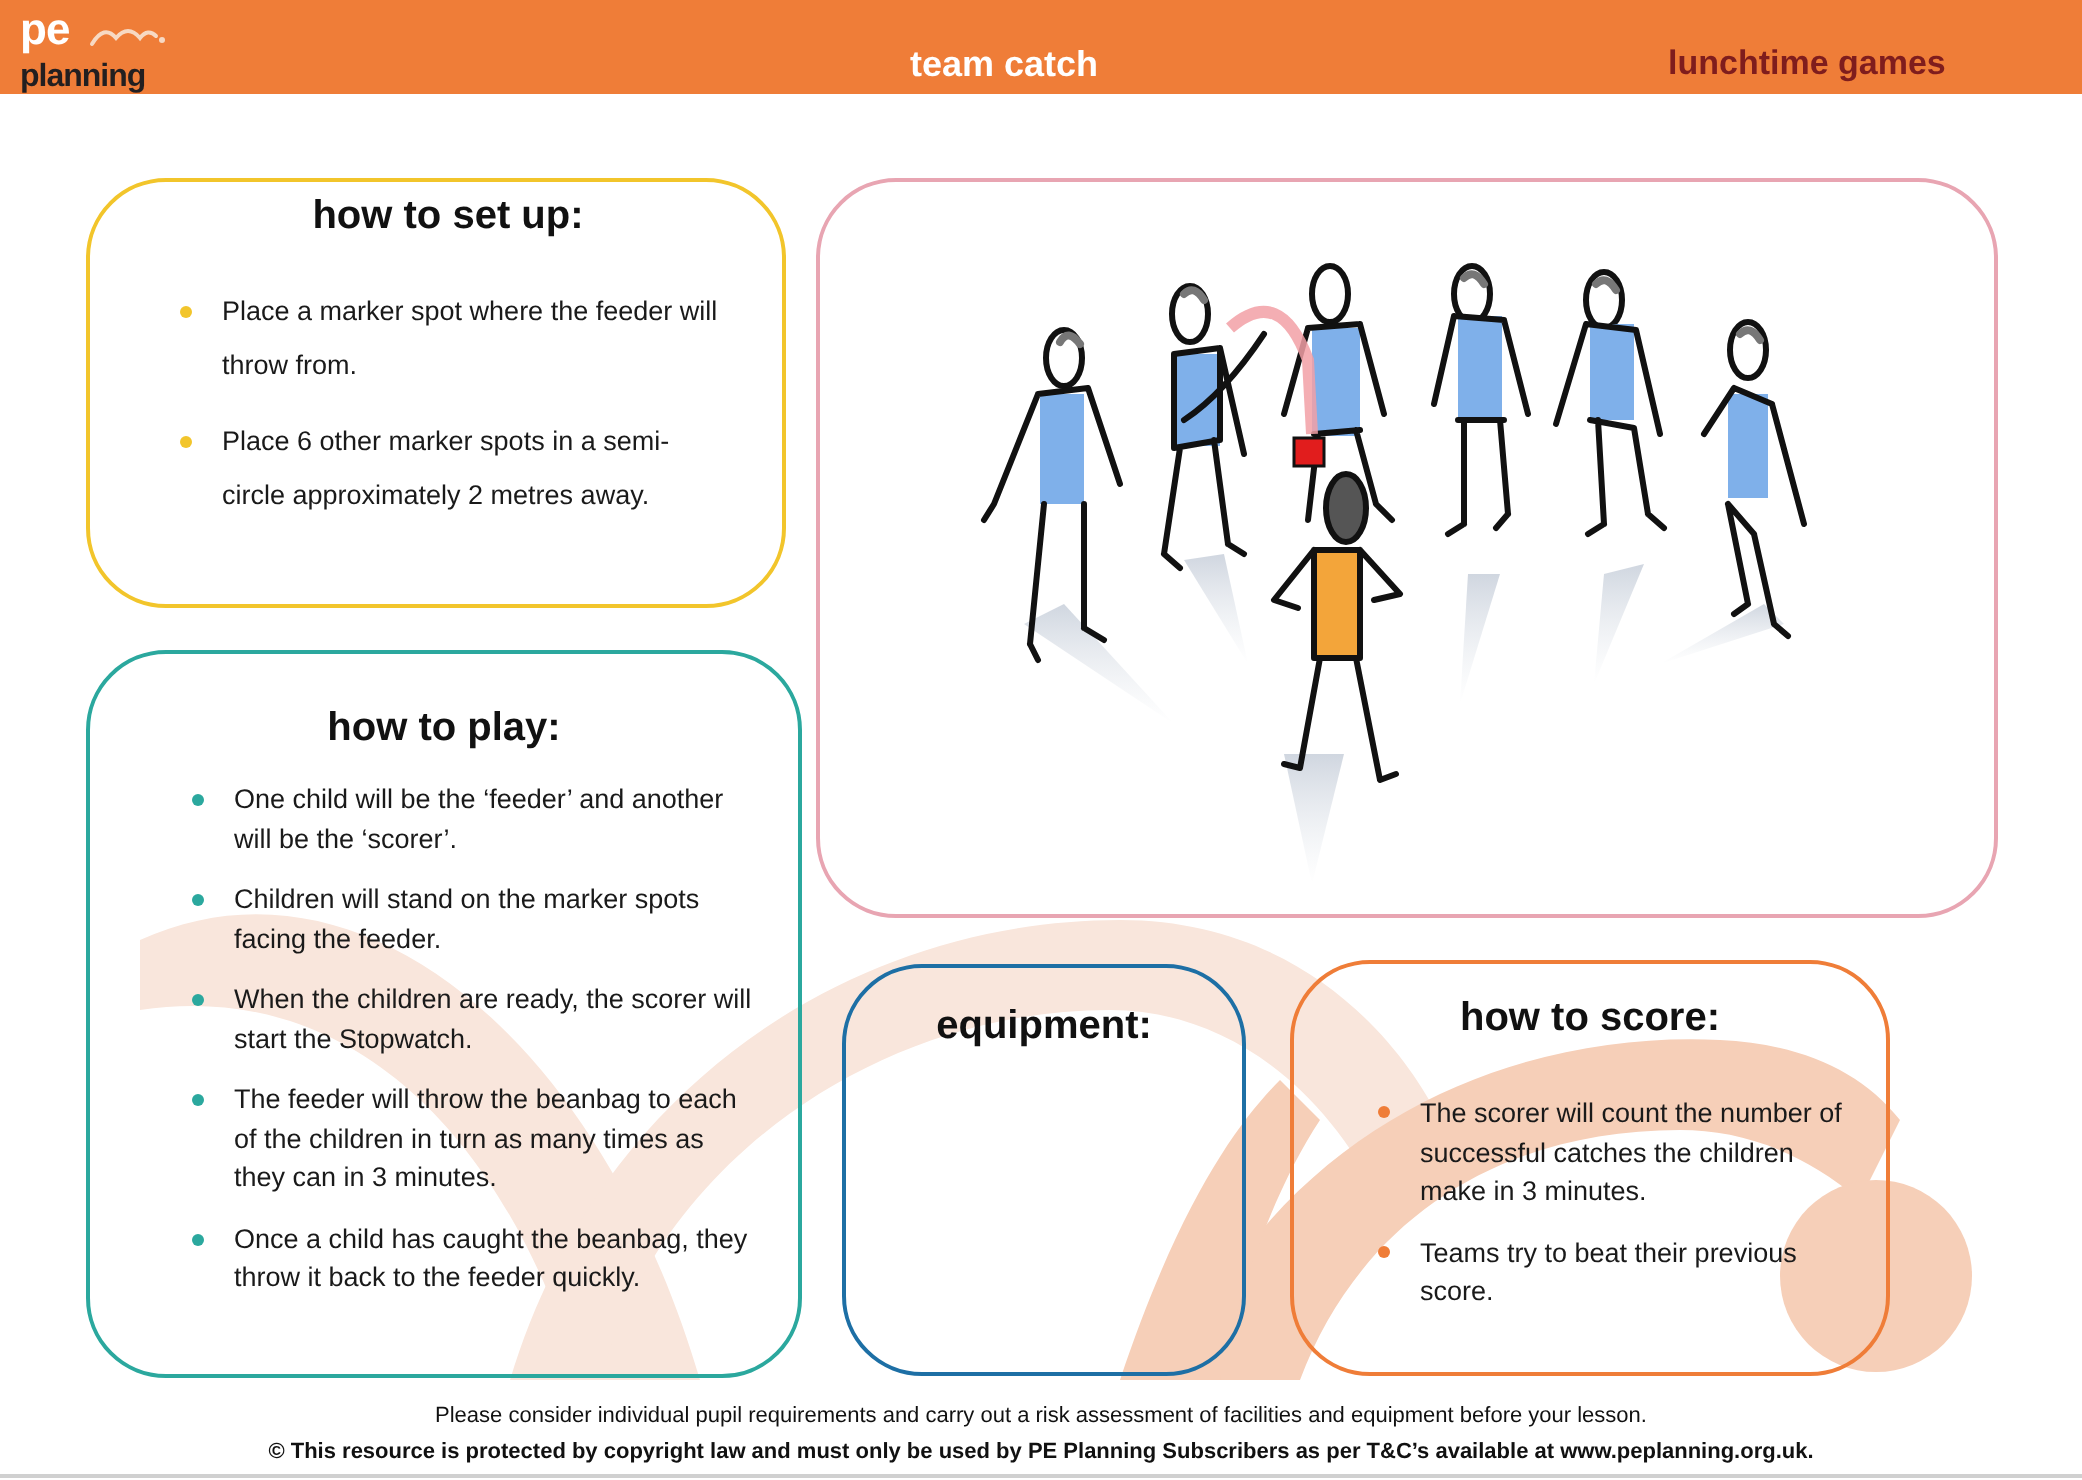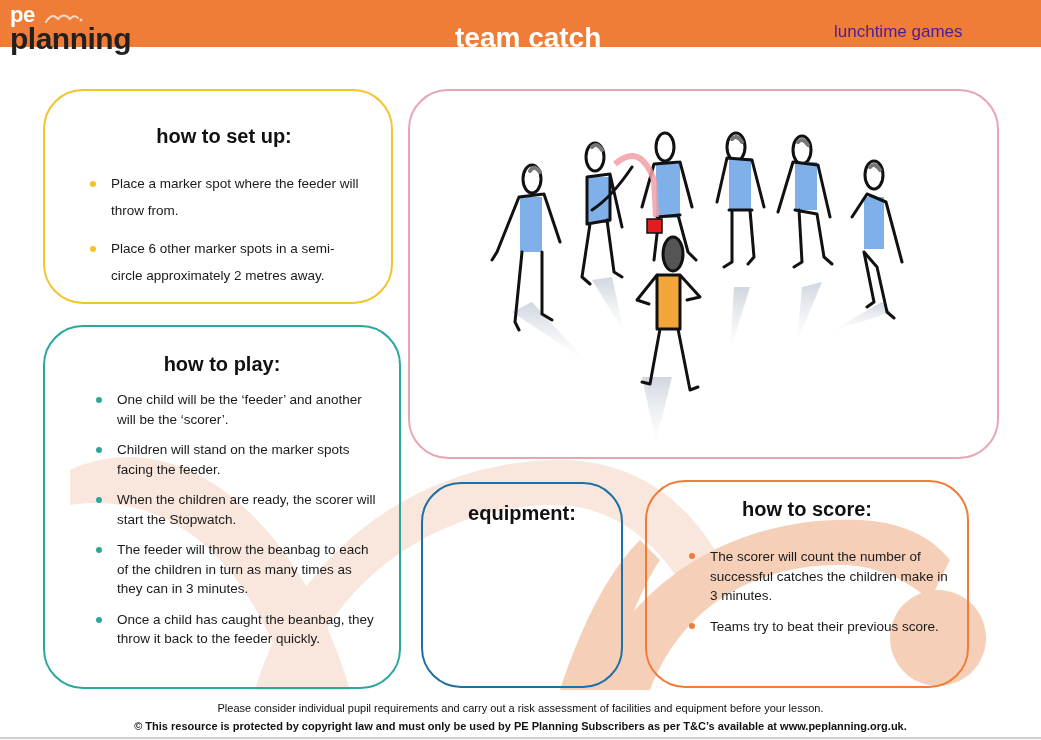--- a/index.html
+++ b/index.html
@@ -5,56 +5,56 @@
     * { box-sizing: border-box; margin: 0; padding: 0; }
     html, body { width: 1041px; height: 740px; overflow: hidden; background: #ffffff; }
     body { position: relative; font-family: "Liberation Sans", "DejaVu Sans", sans-serif; color: #1a1a1a; }
 
     .header {
       position: absolute; left: 0; top: 0; width: 1041px; height: 47px;
       background: #ef7d38;
     }
     .logo { position: absolute; left: 10px; top: 4px; width: 100px; height: 56px; }
     .logo .pe { position: absolute; left: 0; top: 0; font-size: 22px; font-weight: bold; color: #ffffff; letter-spacing: -0.5px; line-height: 22px; }
-    .logo .planning { position: absolute; left: 0; top: 22px; font-size: 30px; font-weight: bold; color: #231f20; letter-spacing: -0.5px; line-height: 26px; }
+    .logo .planning { position: absolute; left: 0; top: 22px; font-size: 16px; font-weight: bold; color: #231f20; letter-spacing: -0.5px; line-height: 26px; }
     .logo svg { position: absolute; left: 34px; top: 6px; }
-    .title { position: absolute; left: 455px; top: 22px; font-size: 28px; font-weight: bold; color: #ffffff; }
-    .category { position: absolute; left: 834px; top: 22px; font-size: 17px; font-weight: normal; color: #4c1d95; }
+    .title { position: absolute; left: 455px; top: 22px; font-size: 18px; font-weight: bold; color: #ffffff; }
+    .category { position: absolute; left: 834px; top: 22px; font-size: 17px; font-weight: bold; color: #7f1d1d; }
 
     .bg-deco { position: absolute; left: 0; top: 64px; pointer-events: none; }
 
     .card {
       position: absolute; background: transparent; border: 2px solid; border-radius: 40px;
     }
     .card h2 { font-size: 20px; font-weight: bold; text-align: center; color: #111; }
     .card ul { list-style: none; }
     .card li { position: relative; font-size: 13.5px; color: #1a1a1a; }
     .card li .dot { position: absolute; width: 6px; height: 6px; border-radius: 50%; }
 
     #setup { left: 43px; top: 89px; width: 350px; height: 215px; border-color: #f2c52b; }
-    #setup h2 { margin-top: 34px; padding-left: 12px; }
+    #setup h2 { margin-top: 6px; padding-left: 12px; }
     #setup ul { margin: 22px 28px 0 66px; }
     #setup li { line-height: 27px; margin-bottom: 11px; }
     #setup li .dot { background: #f2c52b; left: -21px; top: 11px; }
 
     #play { left: 43px; top: 325px; width: 358px; height: 364px; border-color: #2ba89e; }
     #play h2 { margin-top: 26px; }
     #play ul { margin: 14px 20px 0 72px; }
     #play li { line-height: 19.5px; margin-bottom: 11px; }
     #play li .dot { background: #2ba89e; left: -21px; top: 7px; }
 
     #image-card { left: 408px; top: 89px; width: 591px; height: 370px; border-color: #e8a5b2; overflow: hidden; }
 
     #equip { left: 421px; top: 482px; width: 202px; height: 206px; border-color: #1d6fa5; }
     #equip h2 { margin-top: 18px; }
     #equip ul { margin: 22px 10px 0 64px; }
     #equip li { line-height: 19px; margin-bottom: 19px; }
     #equip li .dot { background: #1d6fa5; left: -20px; top: 7px; }
 
-    #score { left: 645px; top: 480px; width: 324px; height: 208px; border-color: #ef7d38; }
+    #score { left: 645px; top: 480px; width: 300px; height: 208px; border-color: #ef7d38; }
     #score h2 { margin-top: 16px; }
     #score ul { margin: 26px 14px 0 63px; }
     #score li { line-height: 19.5px; margin-bottom: 11px; }
     #score li .dot { background: #ef7d38; left: -21px; top: 6px; }
 
     .footer { position: absolute; left: 0; width: 1041px; text-align: center; font-size: 11px; color: #111; }
     .footer.f1 { top: 702px; }
     .footer.f2 { top: 720px; font-weight: bold; }
     .footer-line { position: absolute; left: 0; top: 737px; width: 1041px; height: 2px; background: #d0d0d0; }
   </style>

